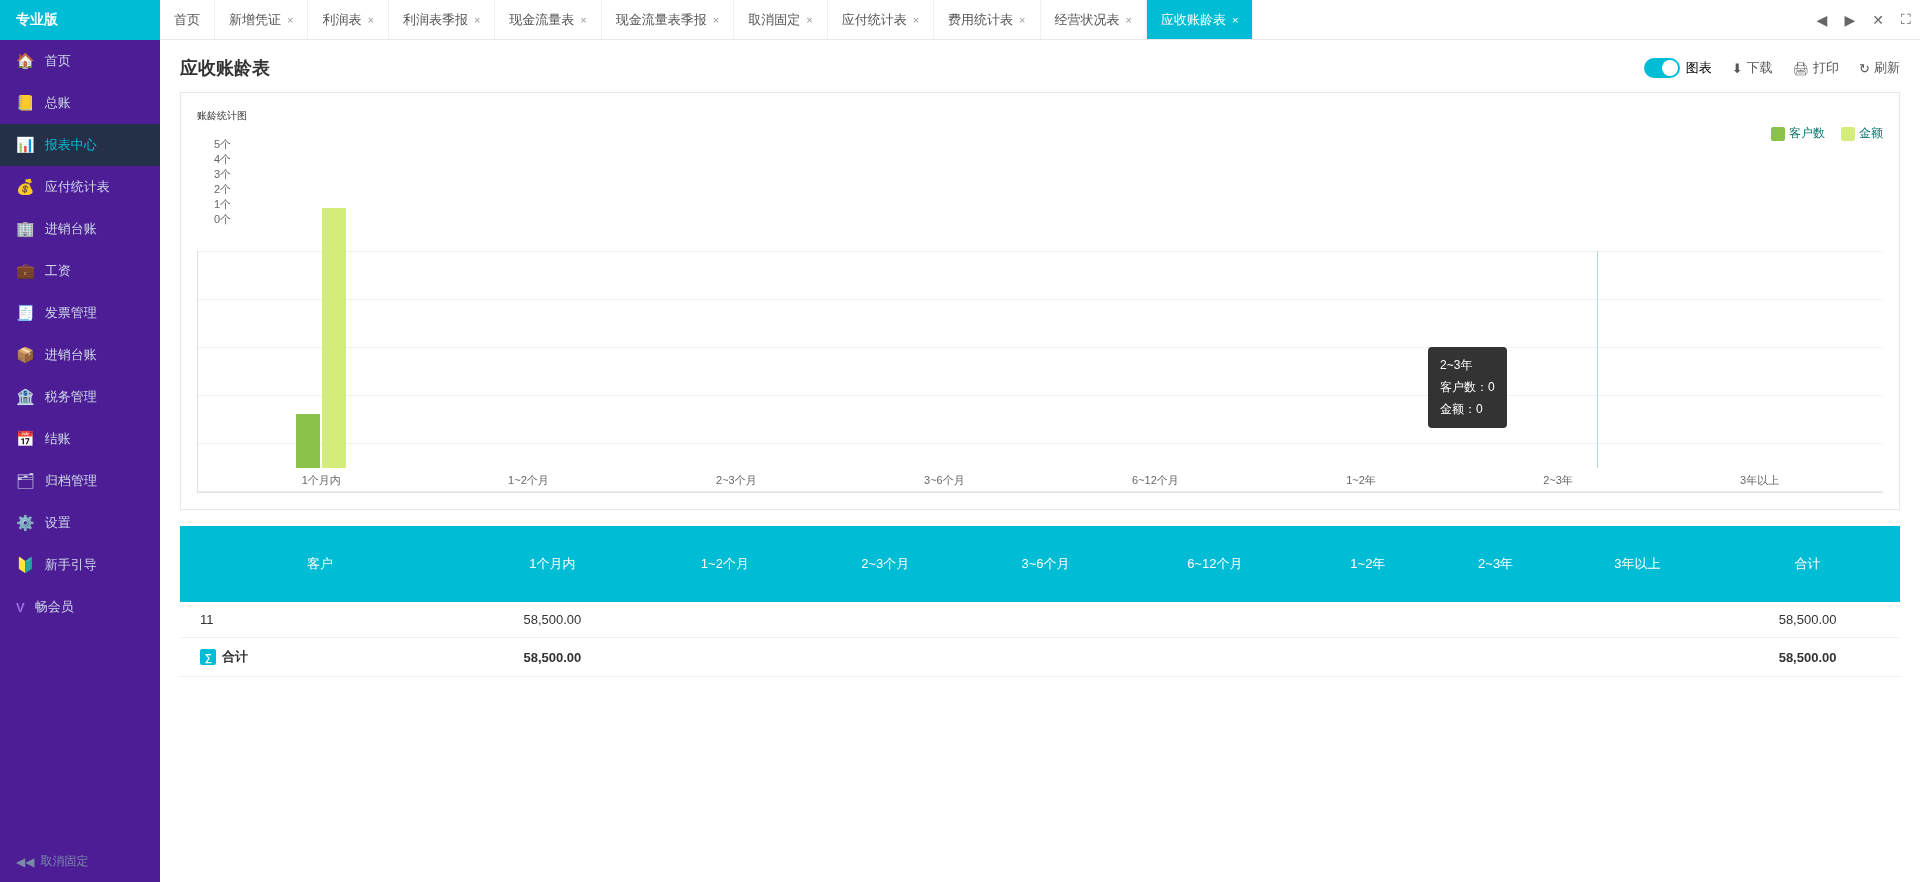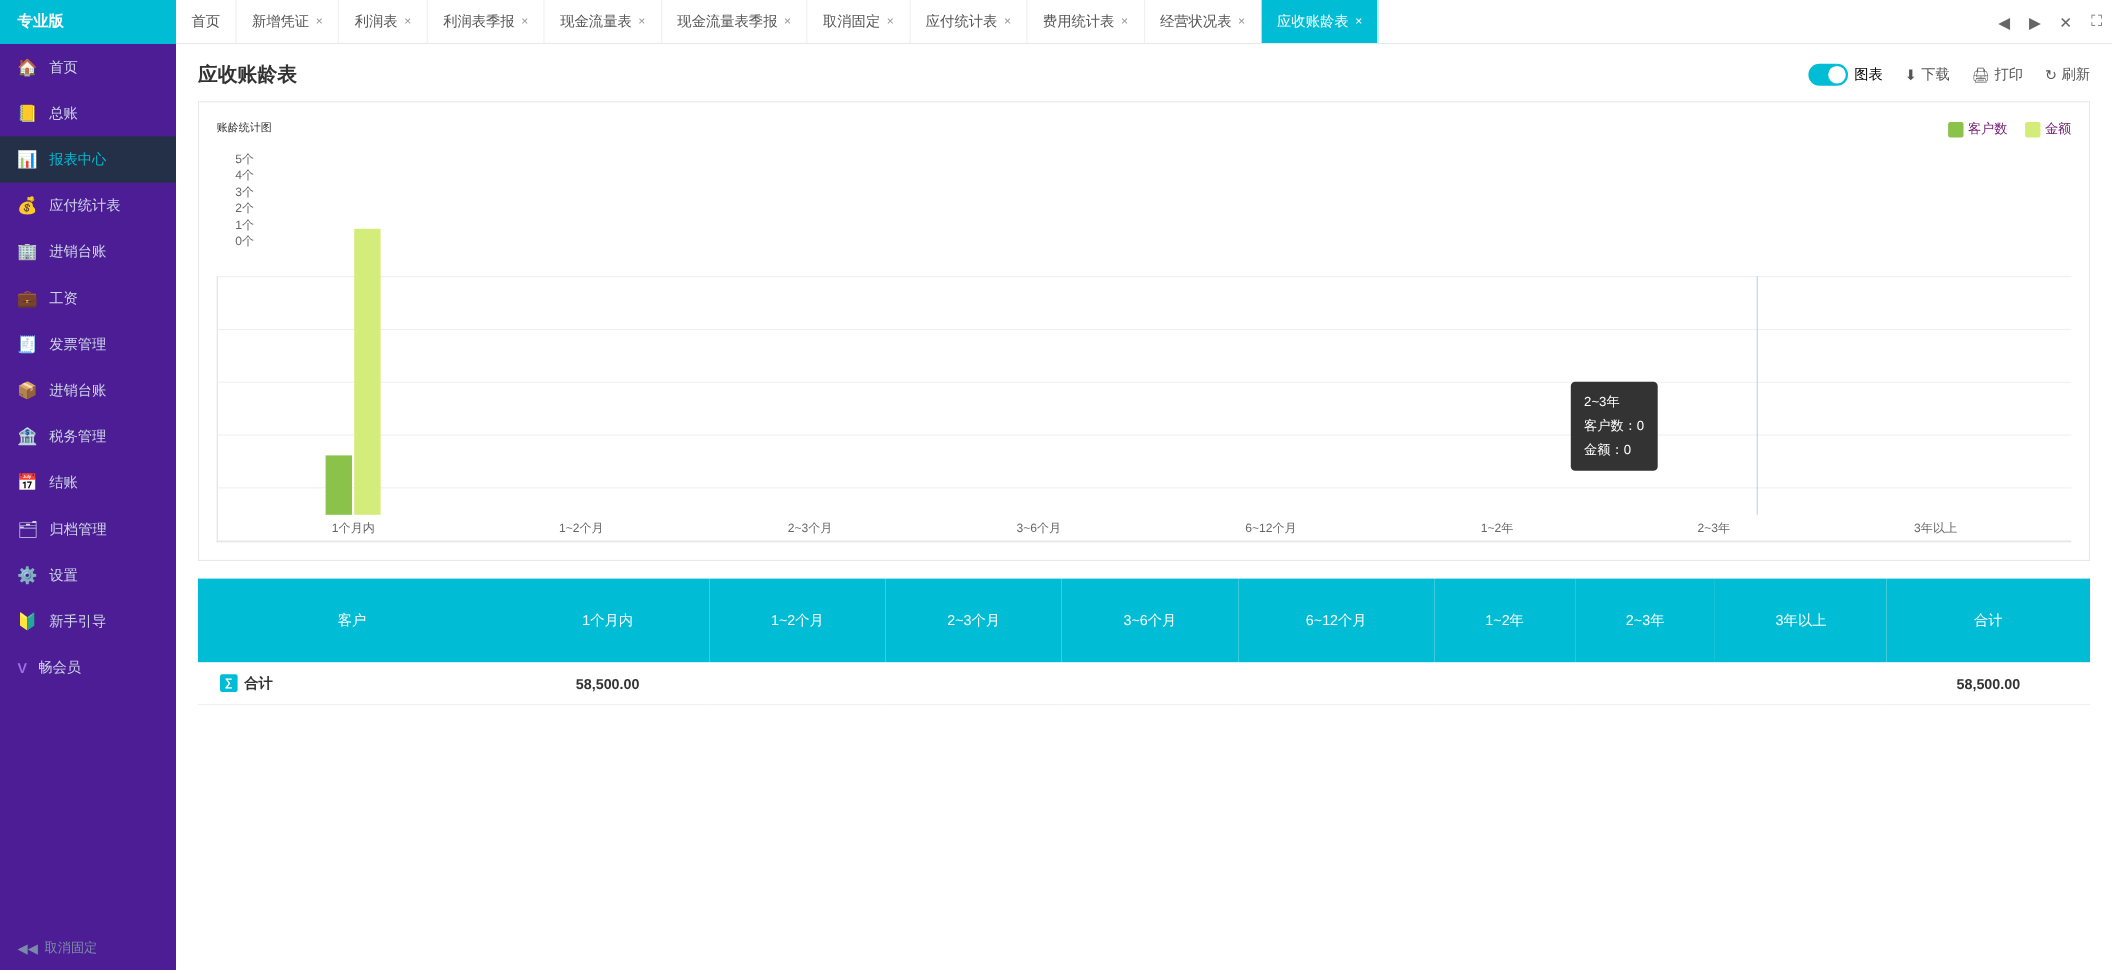--- a/index.html
+++ b/index.html
@@ -167,27 +167,27 @@
       position: relative;
       background: white;
     }
     .chart-title {
       font-size: 10px;
       color: #333;
       margin-bottom: 10px;
     }
     .chart-legend {
       position: absolute;
-      top: 16px;
+      top: 32px;
       right: 16px;
       display: flex;
       align-items: center;
       gap: 16px;
       font-size: 12px;
-      color: #701a75;
+      color: #0f766e;
     }
     .legend-item {
       display: flex;
       align-items: center;
       gap: 4px;
     }
     .legend-color {
       width: 14px;
       height: 14px;
       border-radius: 2px;
@@ -639,20 +639,32 @@
             <th>2~3个月</th>
             <th>3~6个月</th>
             <th>6~12个月</th>
             <th>1~2年</th>
             <th>2~3年</th>
             <th>3年以上</th>
             <th>合计</th>
           </tr>
         </thead>
         <tbody>
+          <tr class="table-row">
+            <td>11</td>
+            <td>58,500.00</td>
+            <td></td>
+            <td></td>
+            <td></td>
+            <td></td>
+            <td></td>
+            <td></td>
+            <td></td>
+            <td>58,500.00</td>
+          </tr>
           <tr class="total-row">
             <td>
               <span class="total-icon">∑</span>
               <span>合计</span>
             </td>
             <td>58,500.00</td>
             <td></td>
             <td></td>
             <td></td>
             <td></td>

